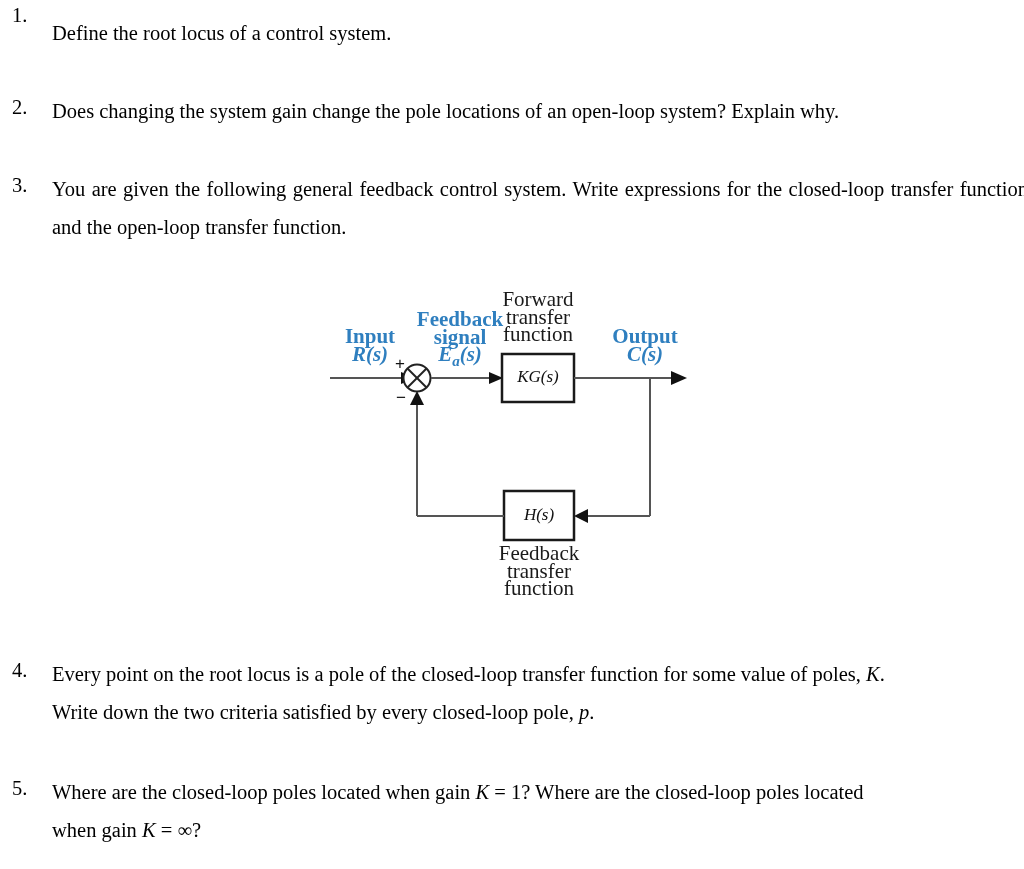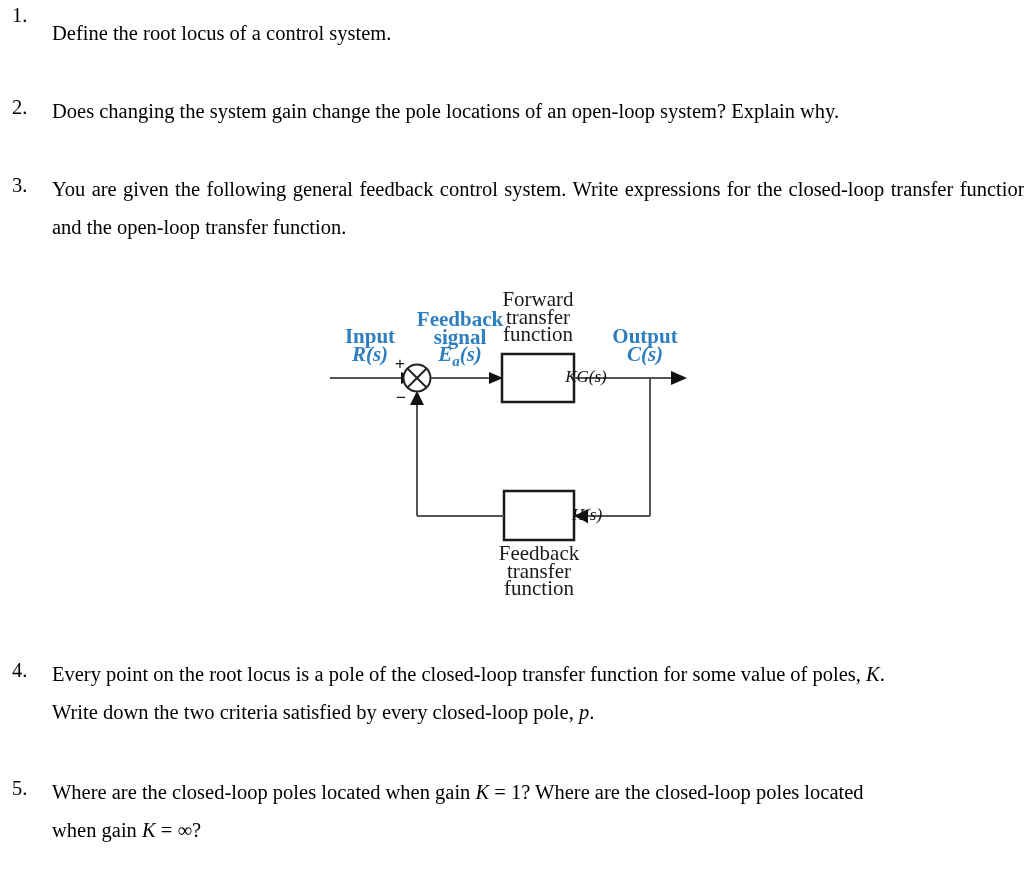--- a/index.html
+++ b/index.html
@@ -68,21 +68,20 @@
   .lbl.blue .it { font-style: italic; font-weight: bold; }
   .lbl.black { color: #1a1a1a; }
 
   .boxtext {
     position: absolute;
     font-size: 17px;
     font-style: italic;
     color: #111111;
     white-space: nowrap;
     text-align: center;
-    margin-left: 48px;
   }
   .sign {
     position: absolute;
     font-size: 17px;
     color: #111111;
     font-family: "Liberation Sans", sans-serif;
   }
   sub { font-size: 0.72em; }
 </style>
 </head>

